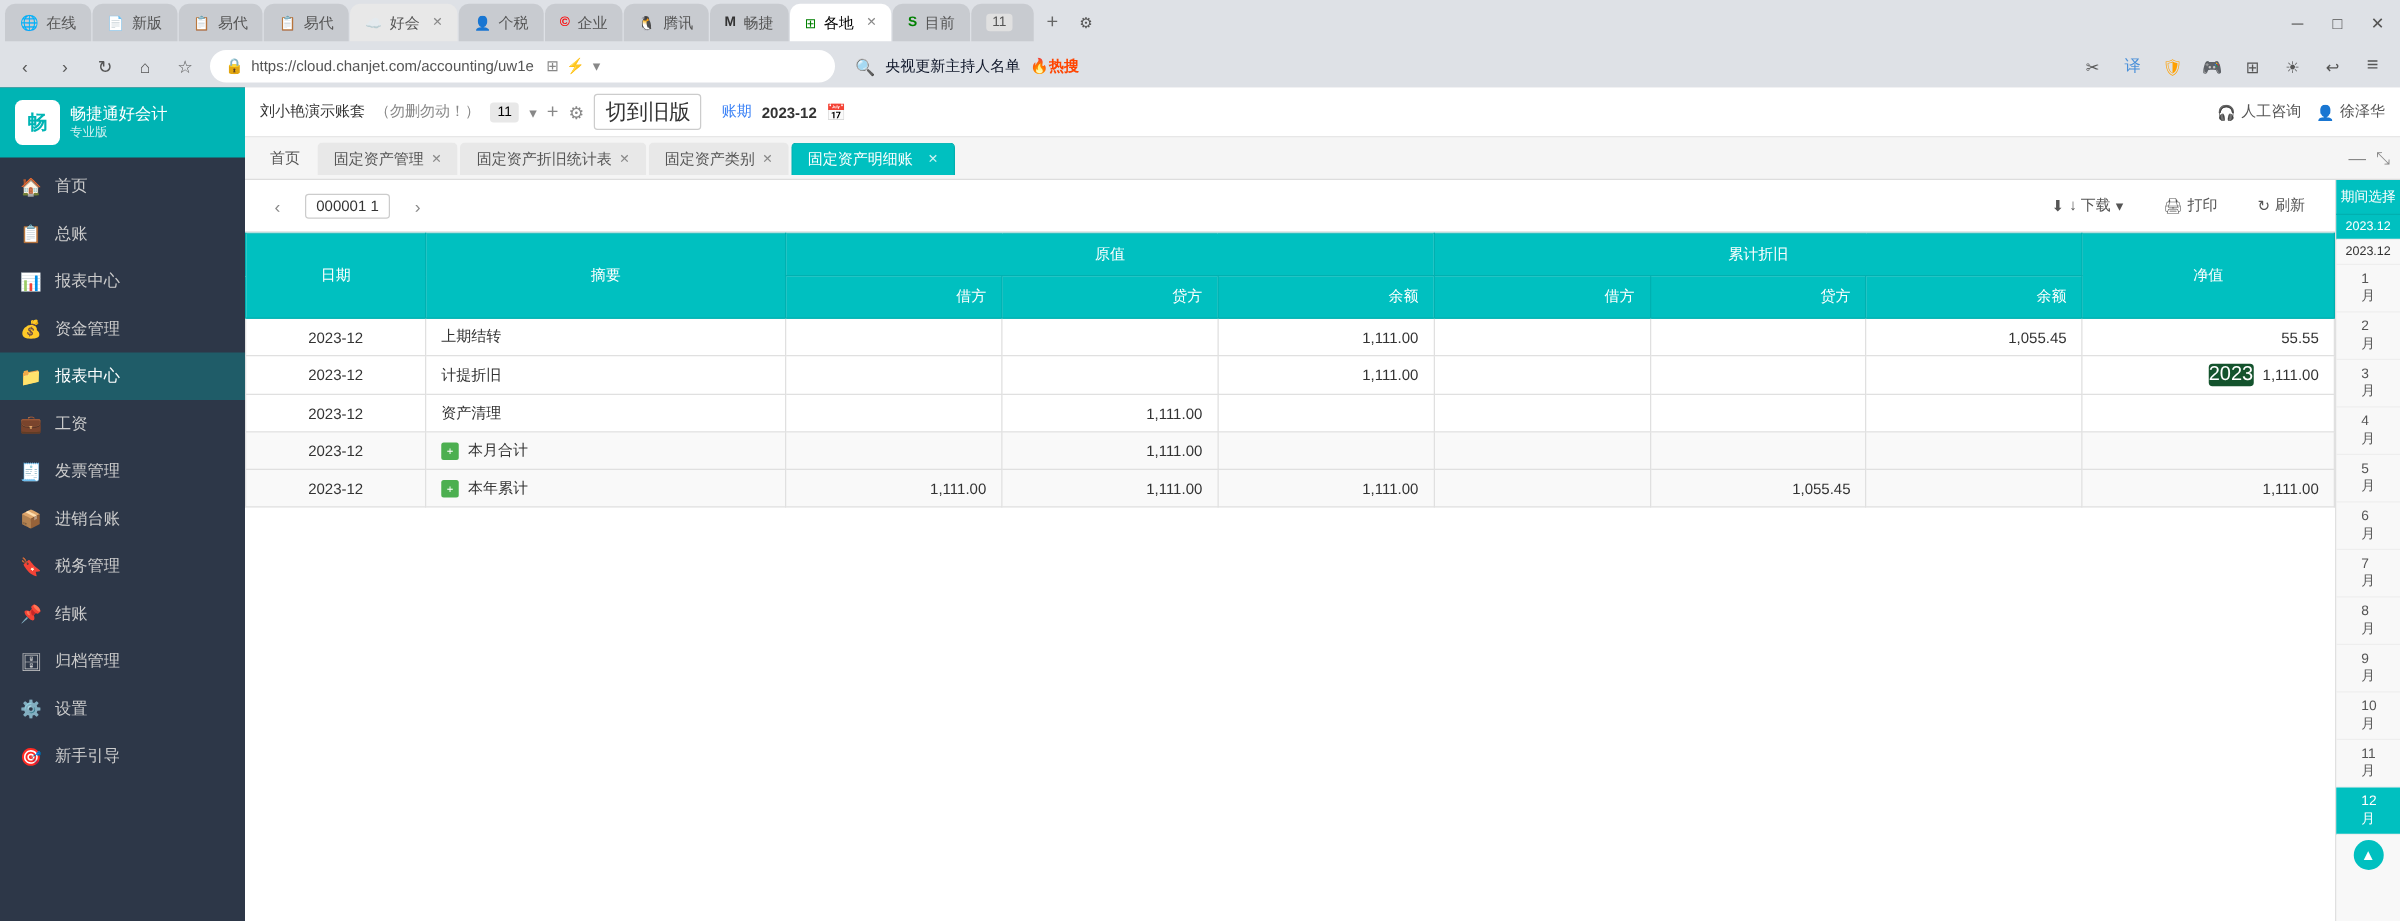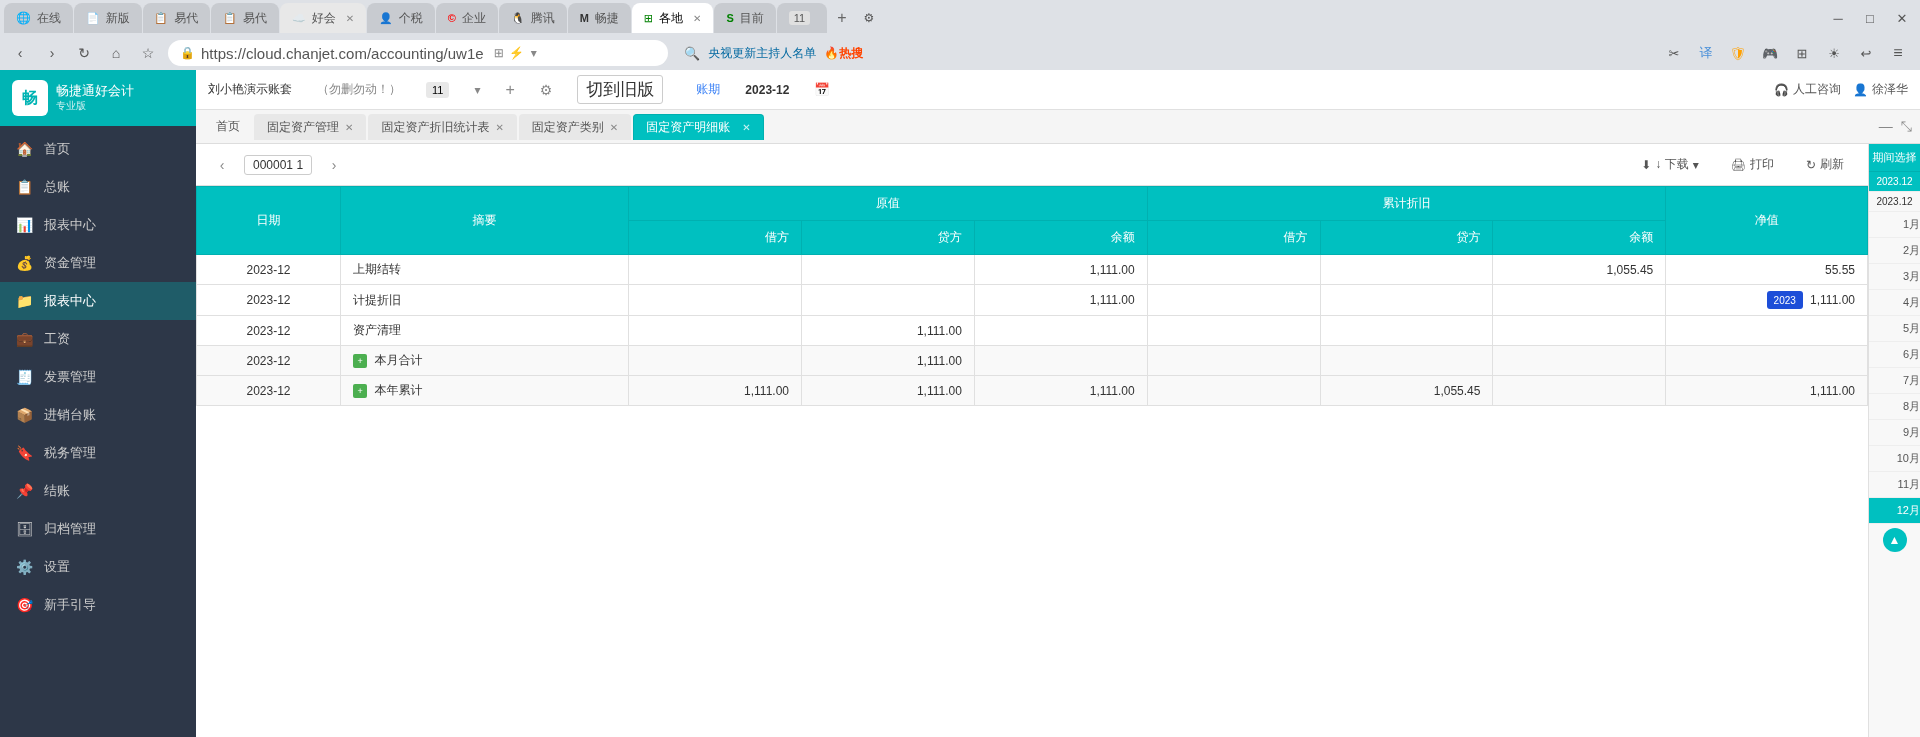--- a/index.html
+++ b/index.html
@@ -33,21 +33,21 @@
     .sidebar-nav { flex: 1; overflow-y: auto; padding: 4px 0; }
     .sidebar-item { display: flex; align-items: center; gap: 10px; padding: 10px 16px; cursor: pointer; color: #ccc; font-size: 13px; }
     .sidebar-item.active { background: rgba(0,180,180,0.3); color: #fff; }
     .sidebar-icon { width: 18px; height: 18px; display: flex; align-items: center; justify-content: center; font-size: 14px; }
 
     
     .main-content { flex: 1; display: flex; flex-direction: column; overflow: hidden; }
 
     
     .top-bar { background: #fff; height: 40px; display: flex; align-items: center; padding: 0 12px; gap: 8px; border-bottom: 1px solid #e0e0e0; justify-content: space-between; }
-    .top-bar-left { display: flex; align-items: center; gap: 25px; }
+    .top-bar-left { display: flex; align-items: center; gap: 8px; }
     .switch-btn { background: #fff; border: 1px solid #ccc; padding: 2px 8px; border-radius: 3px; font-size: 17px; cursor: pointer; color: #333; }
     .top-bar-right { display: flex; align-items: center; gap: 12px; font-size: 12px; color: #555; }
     .top-right-action { display: flex; align-items: center; gap: 4px; cursor: pointer; }
 
     
     .page-tabs { background: #f5f5f5; display: flex; align-items: center; height: 34px; padding: 0 8px; border-bottom: 1px solid #ddd; gap: 2px; }
     .page-tab { display: flex; align-items: center; gap: 6px; padding: 4px 12px; border-radius: 4px 4px 0 0; font-size: 12px; cursor: pointer; border: 1px solid transparent; border-bottom: none; }
     .page-tab.inactive { color: #555; background: #e8e8e8; }
     .page-tab.active-tab { background: #00c0c0; color: #fff; border-color: #00b0b0; gap: 12px; }
     .page-tab-home { color: #555; background: transparent; padding: 4px 12px; font-size: 12px; cursor: pointer; }
@@ -67,29 +67,29 @@
     .toolbar-btn { display: flex; align-items: center; gap: 4px; cursor: pointer; color: #555; font-size: 12px; padding: 4px 8px; }
 
     
     .table-container { flex: 1; overflow: auto; padding: 0; }
     table { width: 100%; border-collapse: collapse; font-size: 12px; }
     th { background: #00c0c0; color: #fff; padding: 8px 12px; text-align: center; font-weight: normal; border: 1px solid #00b0b0; white-space: nowrap; }
     th.sub-header { background: #00c0c0; text-align: right; }
     td { padding: 6px 12px; border: 1px solid #e0e0e0; text-align: center; color: #333; }
     .td-left { text-align: left; }
     .td-right { text-align: right; }
-    .month-tag { display: inline-flex; align-items: center; justify-content: center; width: 36px; height: 18px; background: #1d4ed8; color: #fff; border-radius: 3px; font-size: 10px; margin-right: 4px; }
+    .month-tag { display: inline-flex; align-items: center; justify-content: center; width: 36px; height: 18px; background: #14532d; color: #fff; border-radius: 3px; font-size: 16px; margin-right: 4px; }
     .row-label-icon { display: inline-block; width: 14px; height: 14px; background: #4caf50; color: #fff; font-size: 9px; border-radius: 2px; margin-right: 4px; line-height: 14px; text-align: center; }
 
     
     .period-panel { width: 52px; background: #f8f8f8; border-left: 1px solid #e0e0e0; display: flex; flex-direction: column; font-size: 11px; flex-shrink: 0; }
     .period-panel-header { background: #00c0c0; color: #fff; text-align: center; padding: 6px 2px; font-size: 11px; border-bottom: 1px solid #00b0b0; }
     .period-date { text-align: center; padding: 4px 2px; font-size: 10px; color: #333; cursor: pointer; border-bottom: 1px solid #eee; }
     .period-date.active-period { background: #00c0c0; color: #fff; }
-    .period-month { text-align: right; padding: 5px 0; font-size: 11px; color: #555; cursor: pointer; border-bottom: 1px solid #eee; }
+    .period-month { text-align: left; padding: 5px 20px; font-size: 11px; color: #555; cursor: pointer; border-bottom: 1px solid #eee; }
     .period-month.active-month { background: #00c0c0; color: #fff; }
 
     .hot-search { color: #ff4400; font-size: 12px; font-weight: bold; }
   </style>
 </head>
 <body>
 
 <div class="browser-chrome">
 
   <div class="tab-bar">
@@ -152,28 +152,28 @@
   </div>
 
   <div class="address-bar">
     <div class="nav-btn">‹</div>
     <div class="nav-btn">›</div>
     <div class="nav-btn">↻</div>
     <div class="nav-btn">⌂</div>
     <div class="nav-btn">☆</div>
     <div class="address-input">
       <span style="color:#2e7d32; font-size:12px;">🔒</span>
-      <span style="font-size:15px; color:#555;">https://cloud.chanjet.com/accounting/uw1e</span>
+      <span style="font-size:12px; color:#555;">https://cloud.chanjet.com/accounting/uw1e</span>
       <span style="margin-left:4px; color:#888;">⊞</span>
       <span style="color:#888;">⚡</span>
       <span style="color:#888;">▾</span>
     </div>
     <div class="search-area">
       <span style="color:#888; font-size:13px;">🔍</span>
-      <span style="font-size:12px; color:#0369a1;text-align:right;">央视更新主持人名单</span>
+      <span style="font-size:12px; color:#0f172a;text-align:right;">央视更新主持人名单</span>
       <span class="hot-search">🔥热搜</span>
     </div>
     <div class="browser-actions">
       <div class="browser-action-btn" style="font-size:13px;">✂</div>
       <div class="browser-action-btn" style="font-size:13px; color:#4a90d9;">译</div>
       <div class="browser-action-btn" style="font-size:13px; color:#ffa000;">🛡</div>
       <div class="browser-action-btn" style="font-size:13px; color:#ff4444;">🎮</div>
       <div class="browser-action-btn" style="font-size:13px;">⊞</div>
       <div class="browser-action-btn" style="font-size:13px;">☀</div>
       <div class="browser-action-btn" style="font-size:13px;">↩</div>

